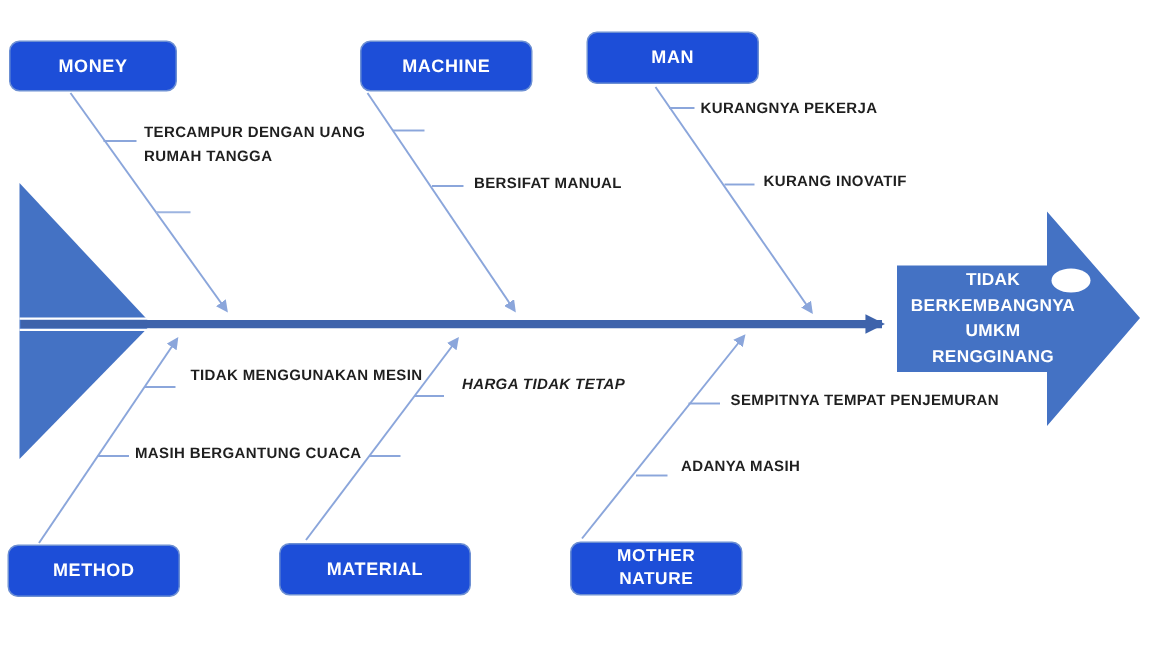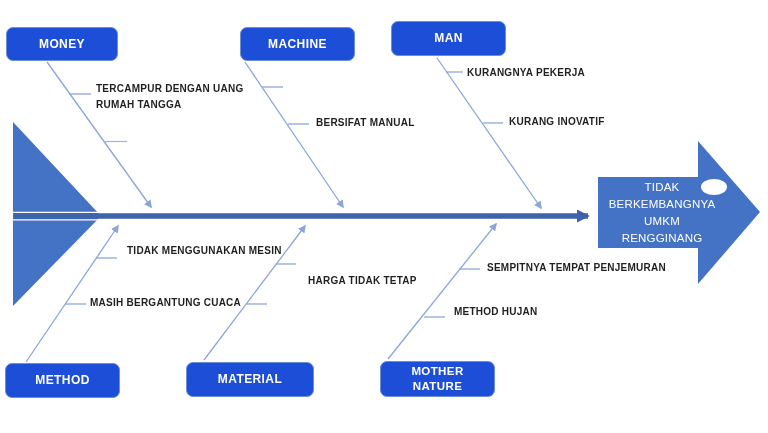--- a/index.html
+++ b/index.html
@@ -16,21 +16,21 @@
     text-align:center; white-space:pre-line;
   }
   .cause {
     position:absolute; color:#1f1f1f;
     font-size:10px; line-height:12px; font-weight:700; letter-spacing:.25px;
     white-space:pre-line;
   }
   .cause.two-line { line-height:16px; }
   .head-label {
     position:absolute; left:598px; top:179px; width:128px;
-    color:#ffffff; font-size:11.5px; line-height:17px; font-weight:400;
+    color:#ffffff; font-size:11.5px; line-height:17px; font-weight:700;
     letter-spacing:.2px; text-align:center; white-space:pre-line;
   }
 </style>
 </head>
 <body>
 
 <div class="canvas">
 
   <svg class="layer" viewBox="0 0 768 433">
     <defs>
@@ -86,17 +86,17 @@
   <div class="cat-box" style="left:380px; top:361px; width:115px; height:36px; font-size:11.5px;">MOTHER
 NATURE</div>
 
   <div class="cause two-line" style="left:96px; top:81px;">TERCAMPUR DENGAN UANG
 RUMAH TANGGA</div>
   <div class="cause" style="left:316px; top:117px;">BERSIFAT MANUAL</div>
   <div class="cause" style="left:467px; top:67px;">KURANGNYA PEKERJA</div>
   <div class="cause" style="left:509px; top:116px;">KURANG INOVATIF</div>
   <div class="cause" style="left:127px; top:245px;">TIDAK MENGGUNAKAN MESIN</div>
   <div class="cause" style="left:90px; top:297px;">MASIH BERGANTUNG CUACA</div>
-  <div class="cause" style="left:308px; top:275px;">HARGA TIDAK TETAP</div>
+  <div class="cause" style="left:308px; top:251px;font-style:italic;">HARGA TIDAK TETAP</div>
   <div class="cause" style="left:487px; top:262px;">SEMPITNYA TEMPAT PENJEMURAN</div>
-  <div class="cause" style="left:454px; top:306px;">METHOD HUJAN</div>
+  <div class="cause" style="left:454px; top:306px;">ADANYA MASIH</div>
 
 </div>
 
 </body></html>

